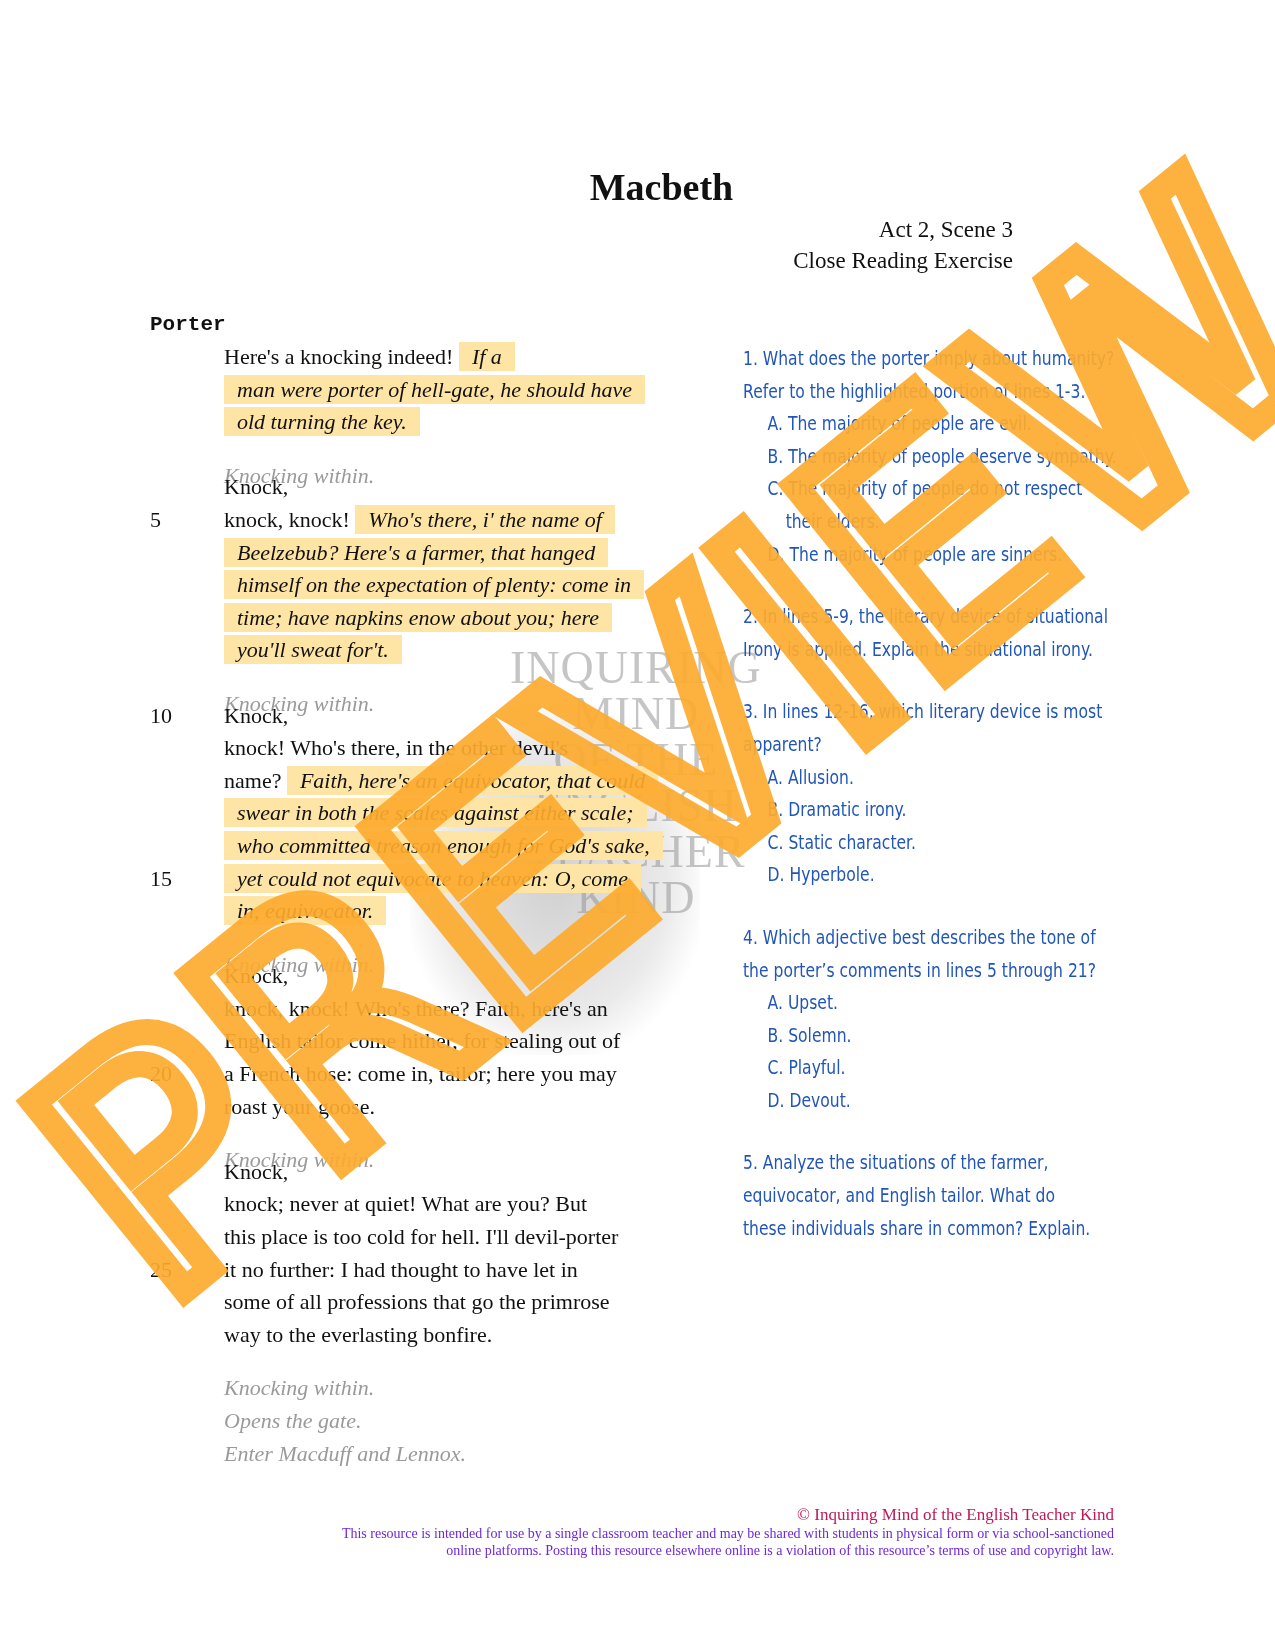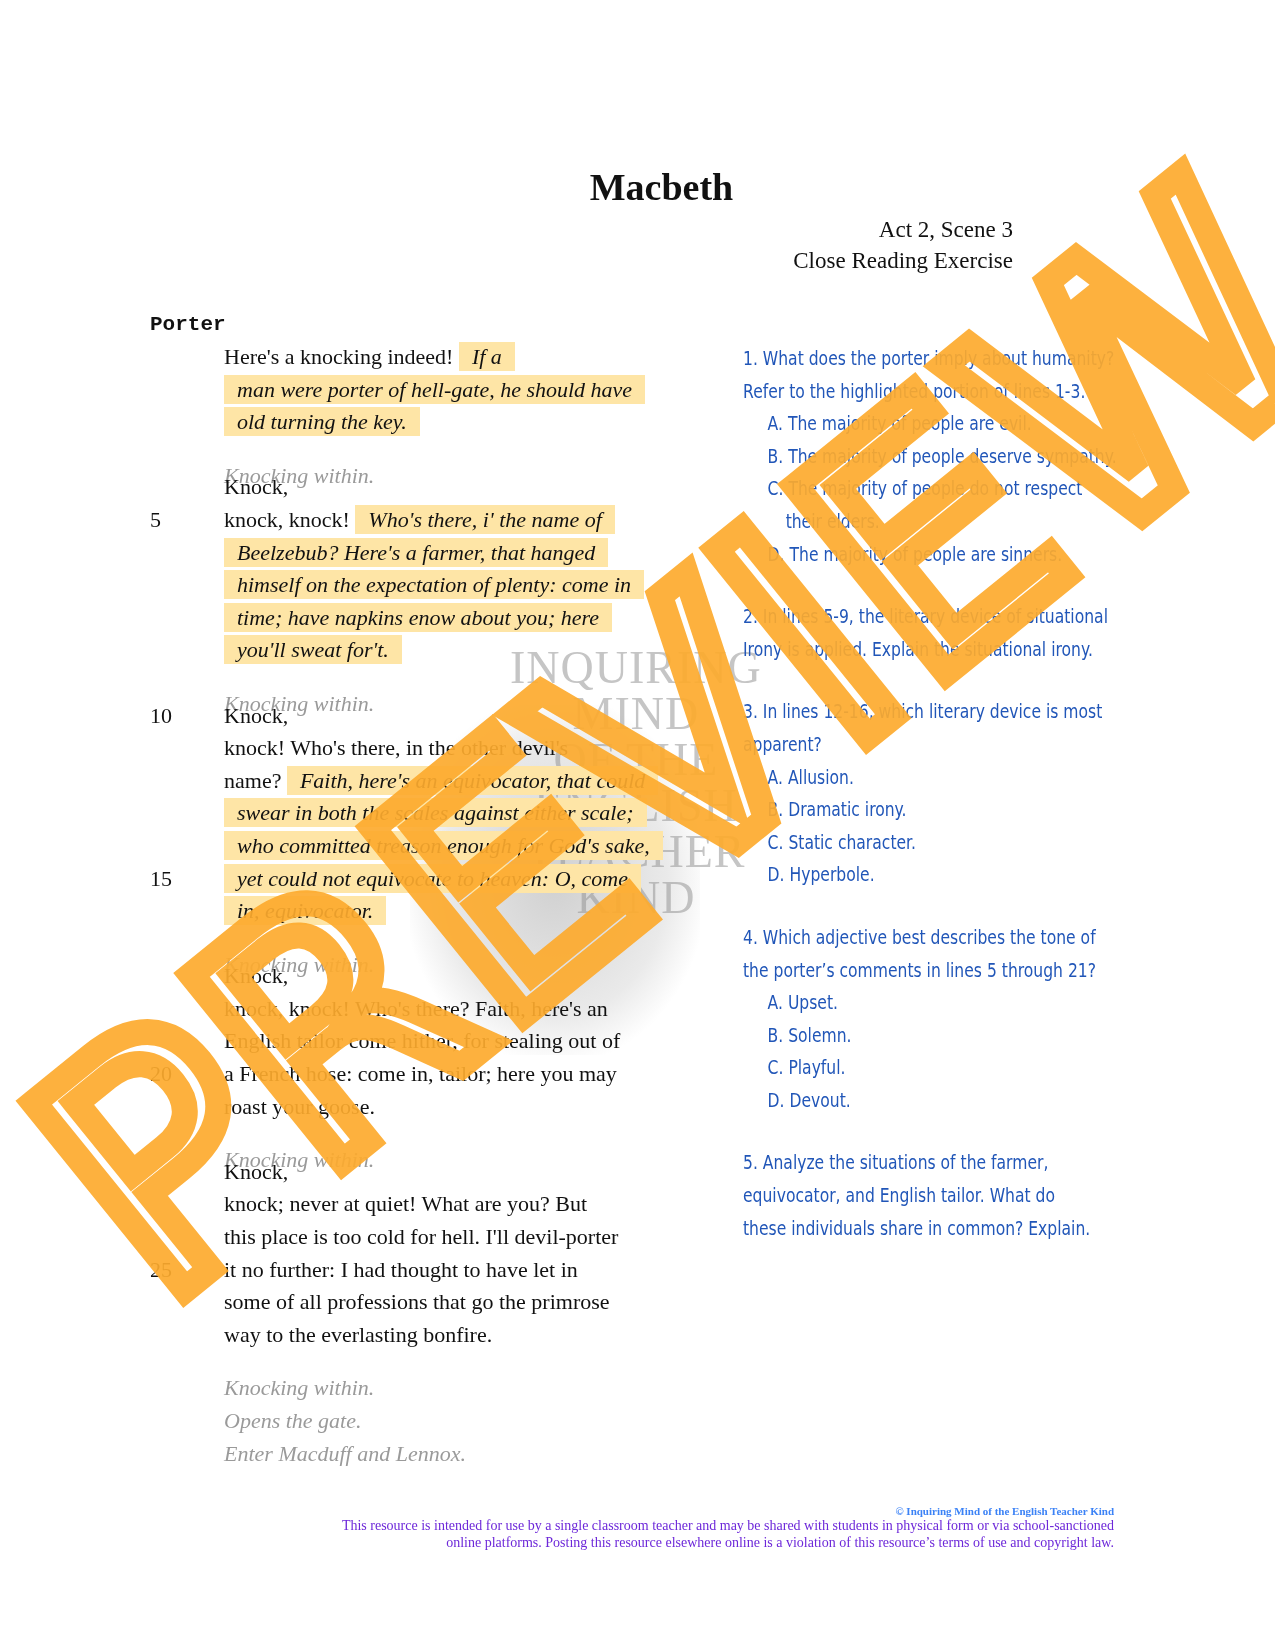--- a/index.html
+++ b/index.html
@@ -23,21 +23,21 @@
   .ln.stage .txt { font-style:italic; color:#9a9a9a;margin-top:21px; }
   .hl { background:#fee5a6; padding:2px 13px;font-style:italic; }
 
   .questions { position:absolute; left:743px; top:342px; width:420px; font-family:"DejaVu Sans", sans-serif; color:#2156b8; }
   .q { font-size:19px; line-height:32.6px; transform:scaleX(0.82); transform-origin:left; white-space:nowrap; }
   .opt { padding-left:30px; }
   .opt2 { padding-left:52px; }
   .gap-s { height:30px; }
 
   .footer { position:absolute; right:161px; top:1505px; text-align:right; }
-  .footer .copy { font-size:11px; color:#3b82f6;font-weight:bold; }
+  .footer .copy { font-size:17px; color:#be185d; }
   .footer .terms { font-size:14px; color:#6d28d9; line-height:17px; }
   .logo-dog { position:absolute; left:410px; top:705px; width:290px; height:350px; background:radial-gradient(ellipse at 50% 50%, rgba(120,120,120,0.35) 0%, rgba(150,150,150,0.2) 55%, rgba(255,255,255,0) 75%); }
   .logo-text { position:absolute; left:510px; top:645px; font-family:"Liberation Serif", serif; font-size:46px; line-height:46px; color:rgba(150,150,150,0.55); text-align:center; letter-spacing:1px; }
 
   .preview { position:absolute; left:0; top:0; width:1275px; height:1650px; pointer-events:none; }
 </style>
 </head>
 <body>
 
 <div class="page">

